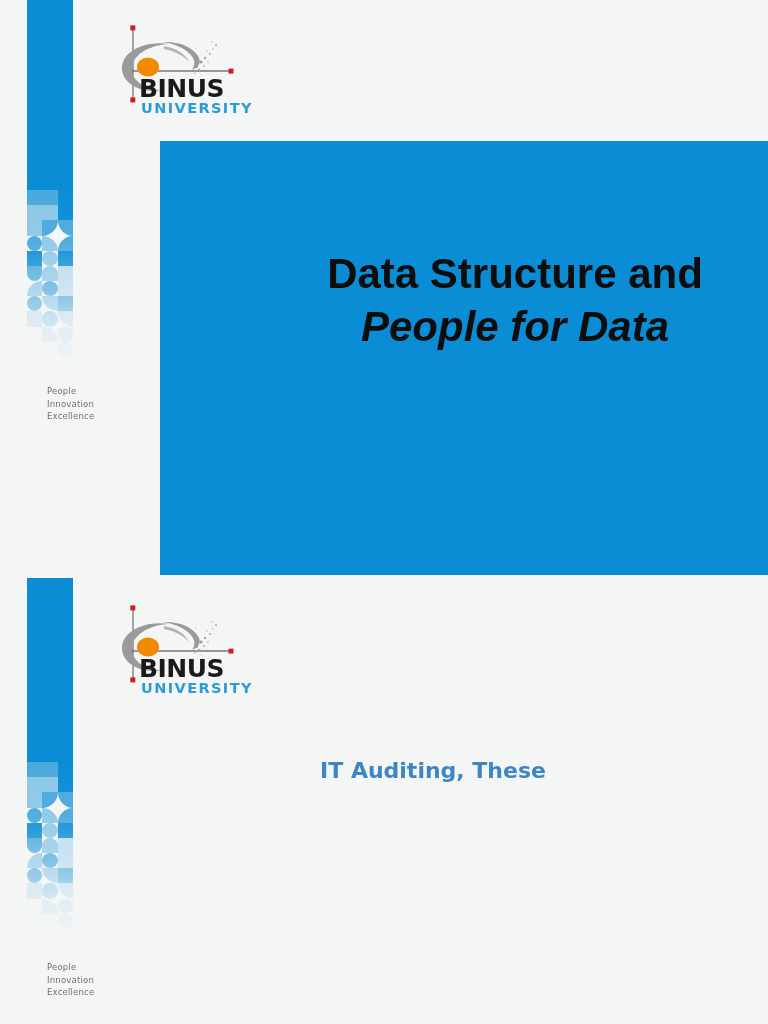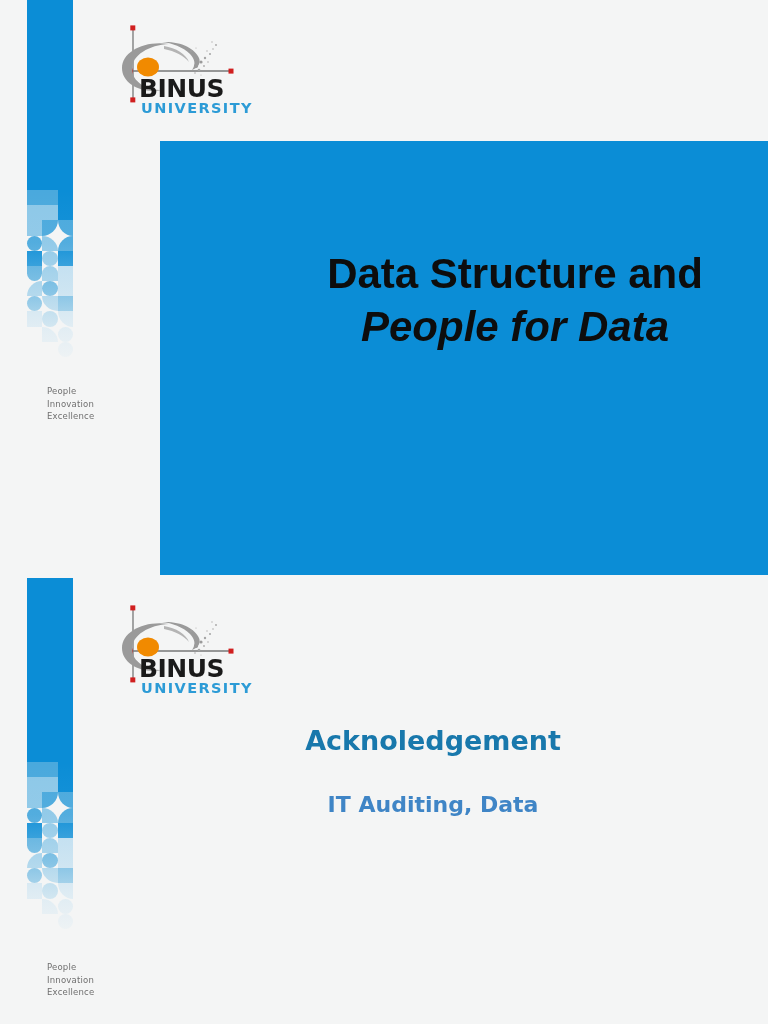--- a/index.html
+++ b/index.html
@@ -334,18 +334,17 @@
           <circle cx="91" cy="33" r="0.8" fill="#a5a5a5"></circle>
           <circle cx="96" cy="30" r="0.6" fill="#b0b0b0"></circle>
         </g>
         <ellipse cx="48" cy="49" rx="11" ry="9.5" fill="#f18a00"></ellipse>
       </svg>
       <div style="position:absolute;left:39px;top:56px;font-family:'DejaVu Sans',sans-serif;font-weight:bold;font-size:25px;letter-spacing:-0.5px;color:#1a1a1a;">BINUS</div>
       <div style="position:absolute;left:41px;top:82px;font-family:'DejaVu Sans',sans-serif;font-weight:bold;font-size:14.5px;letter-spacing:1.4px;color:#2c9bd6;">UNIVERSITY</div>
     </div>
 
     <div class="ack-wrap">
-      <div class="ack-heading">Acknoledgement</div>
-      <div class="ack-src">IT Auditing, Data</div>
+      <div class="ack-src">IT Auditing, These</div>
     </div>
   </section>
 
 </div>
 
 </body></html>

